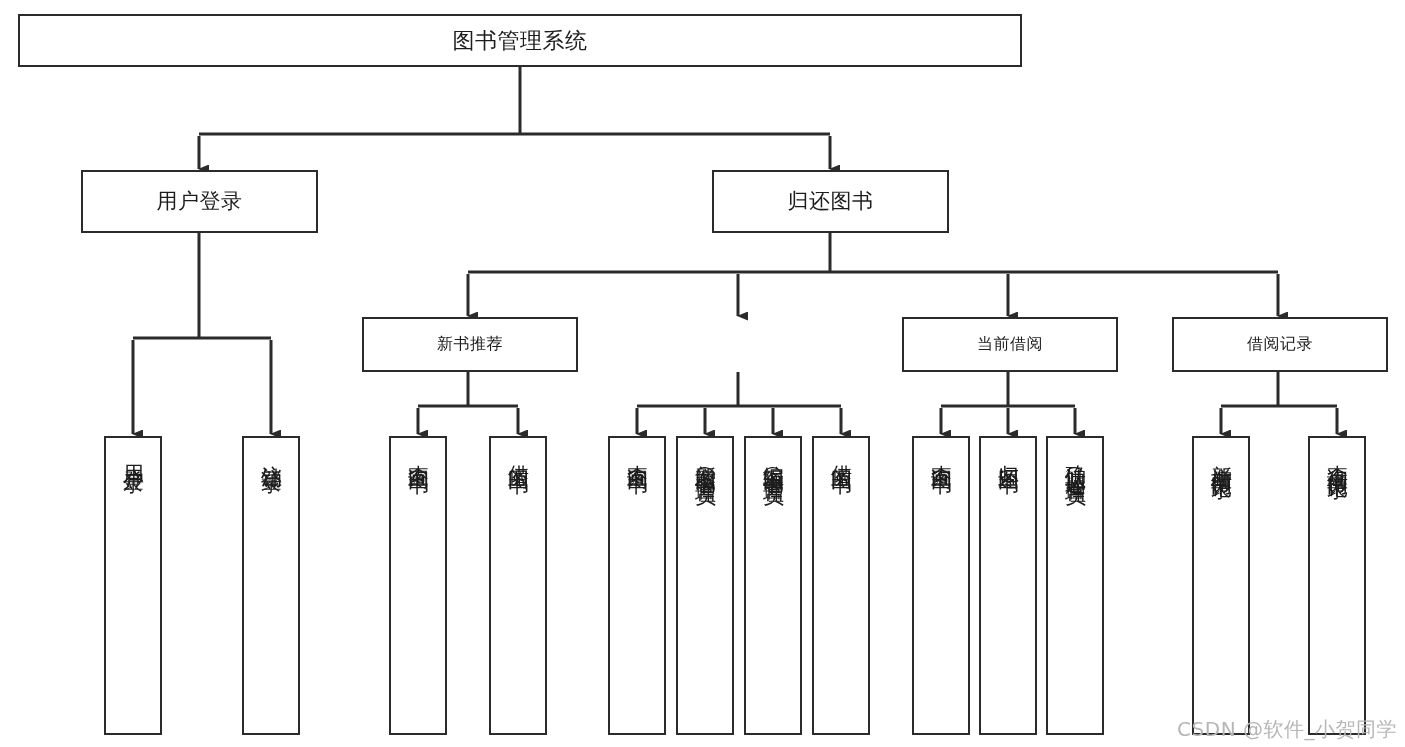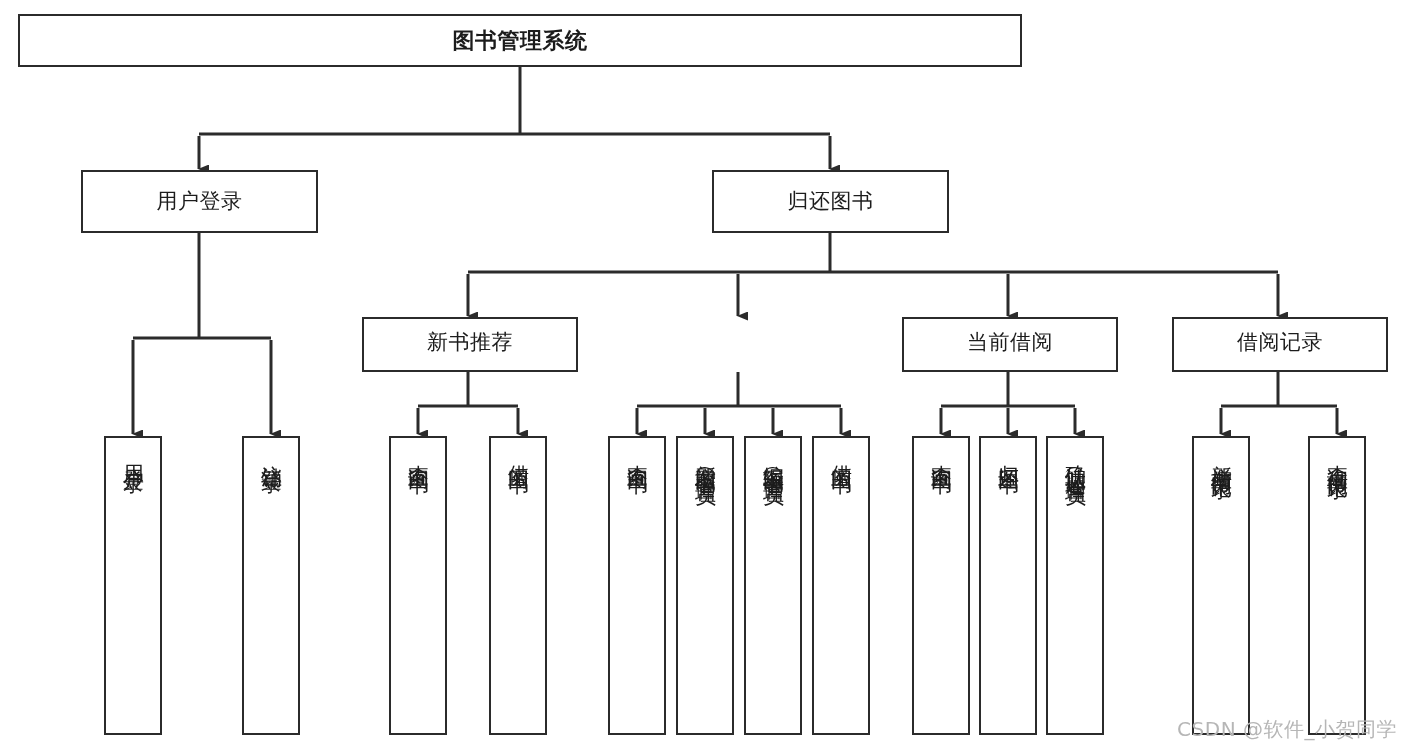--- a/index.html
+++ b/index.html
@@ -39,21 +39,21 @@
   .node-label {
     font-size: 21px;
     line-height: 1.15;
     letter-spacing: 0.5px;
     white-space: nowrap;
     text-align: center;
   }
   
   .node.root .node-label { font-size: 22px; }
   .node.lvl1 .node-label { font-size: 21px; }
-  .node.lvl2 .node-label { font-size: 21px; font-family: Liberation Mono, monospace; }
+  .node.lvl2 .node-label { font-size: 16px; }
 
   
   .node.leaf {
     align-items: flex-start;
     justify-content: center;
     padding-top: 10px;
   }
   .node.leaf .node-label {
     writing-mode: vertical-rl;
     text-orientation: upright;
@@ -122,21 +122,21 @@
       <path d="M 1008,408 L 1008,434" marker-end="url(#arrowhead)"></path>
       <path d="M 1075,408 L 1075,434" marker-end="url(#arrowhead)"></path>
 
       <path d="M 1278,372 L 1278,406"></path>
       <path d="M 1221,406 L 1337,406"></path>
       <path d="M 1221,408 L 1221,434" marker-end="url(#arrowhead)"></path>
       <path d="M 1337,408 L 1337,434" marker-end="url(#arrowhead)"></path>
     </g>
   </svg>
 
-  <div class="node root" style="left:18px; top:14px; width:1004px; height:53px;font-weight:bold;">
+  <div class="node root" style="left:18px; top:14px; width:1004px; height:53px;">
     <span class="node-label">图书管理系统</span>
   </div>
 
   <div class="node lvl1" style="left:81px; top:170px; width:237px; height:63px;">
     <span class="node-label">用户登录</span>
   </div>
   <div class="node lvl1" style="left:712px; top:170px; width:237px; height:63px;">
     <span class="node-label">归还图书</span>
   </div>
 

